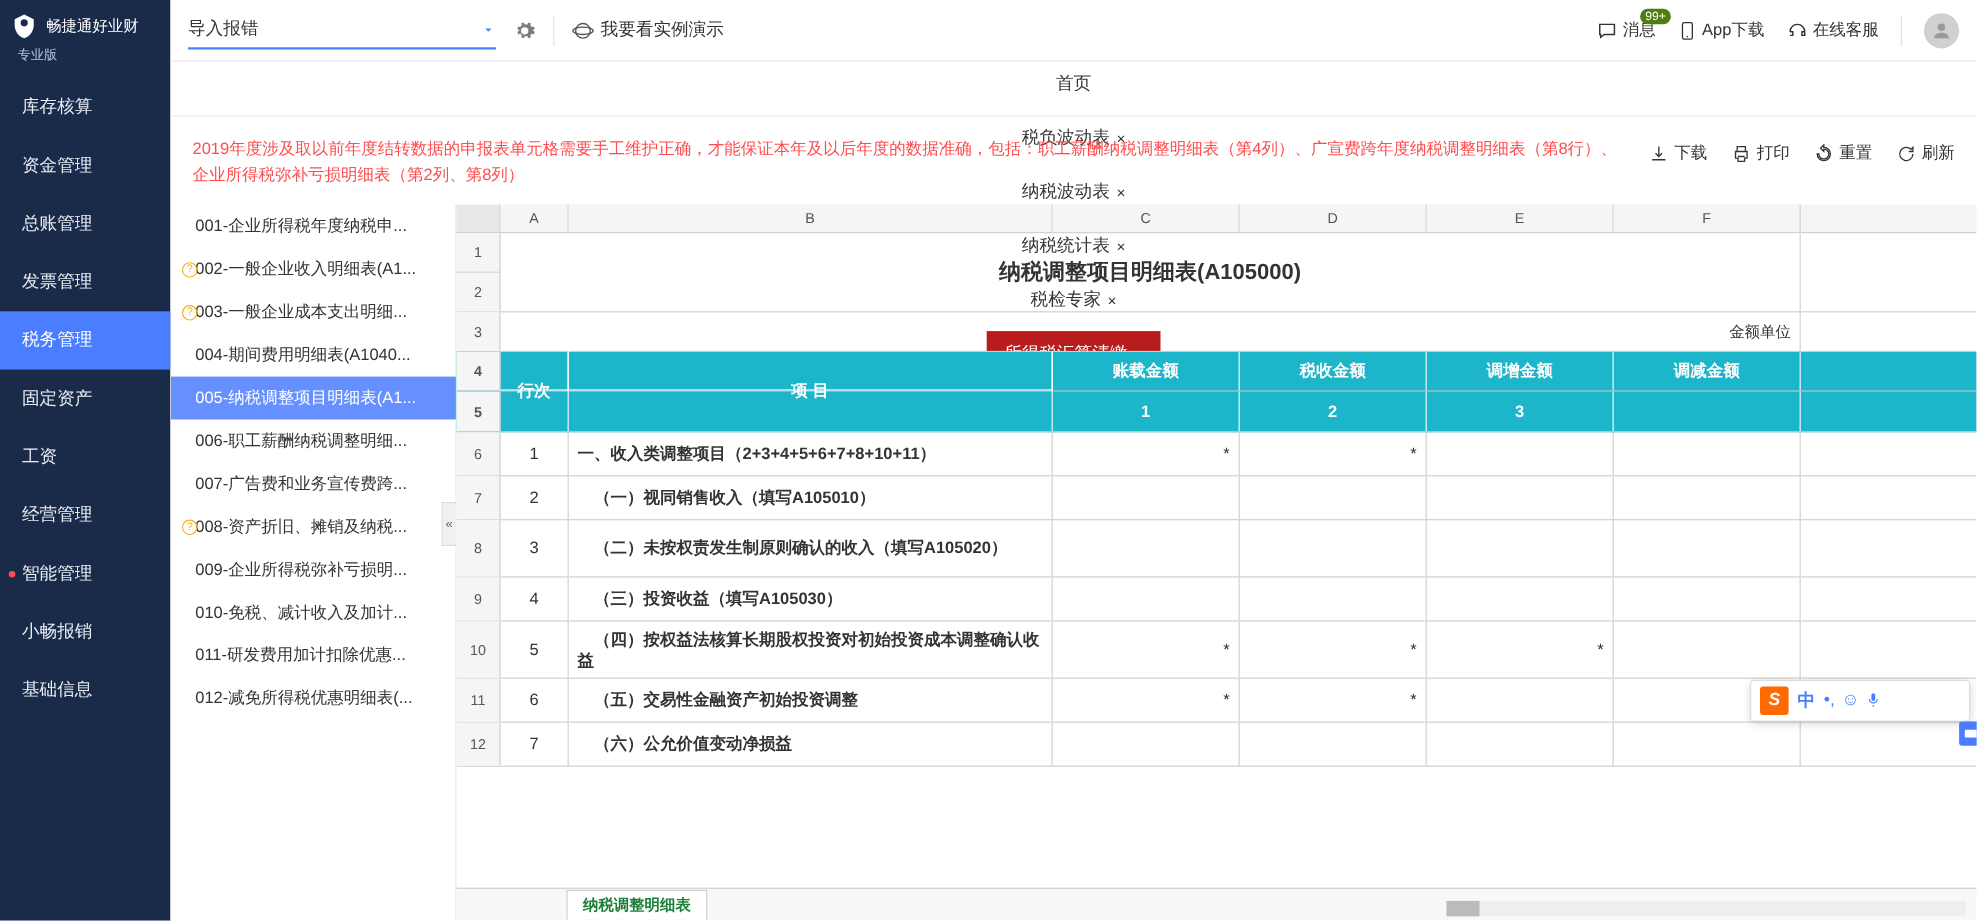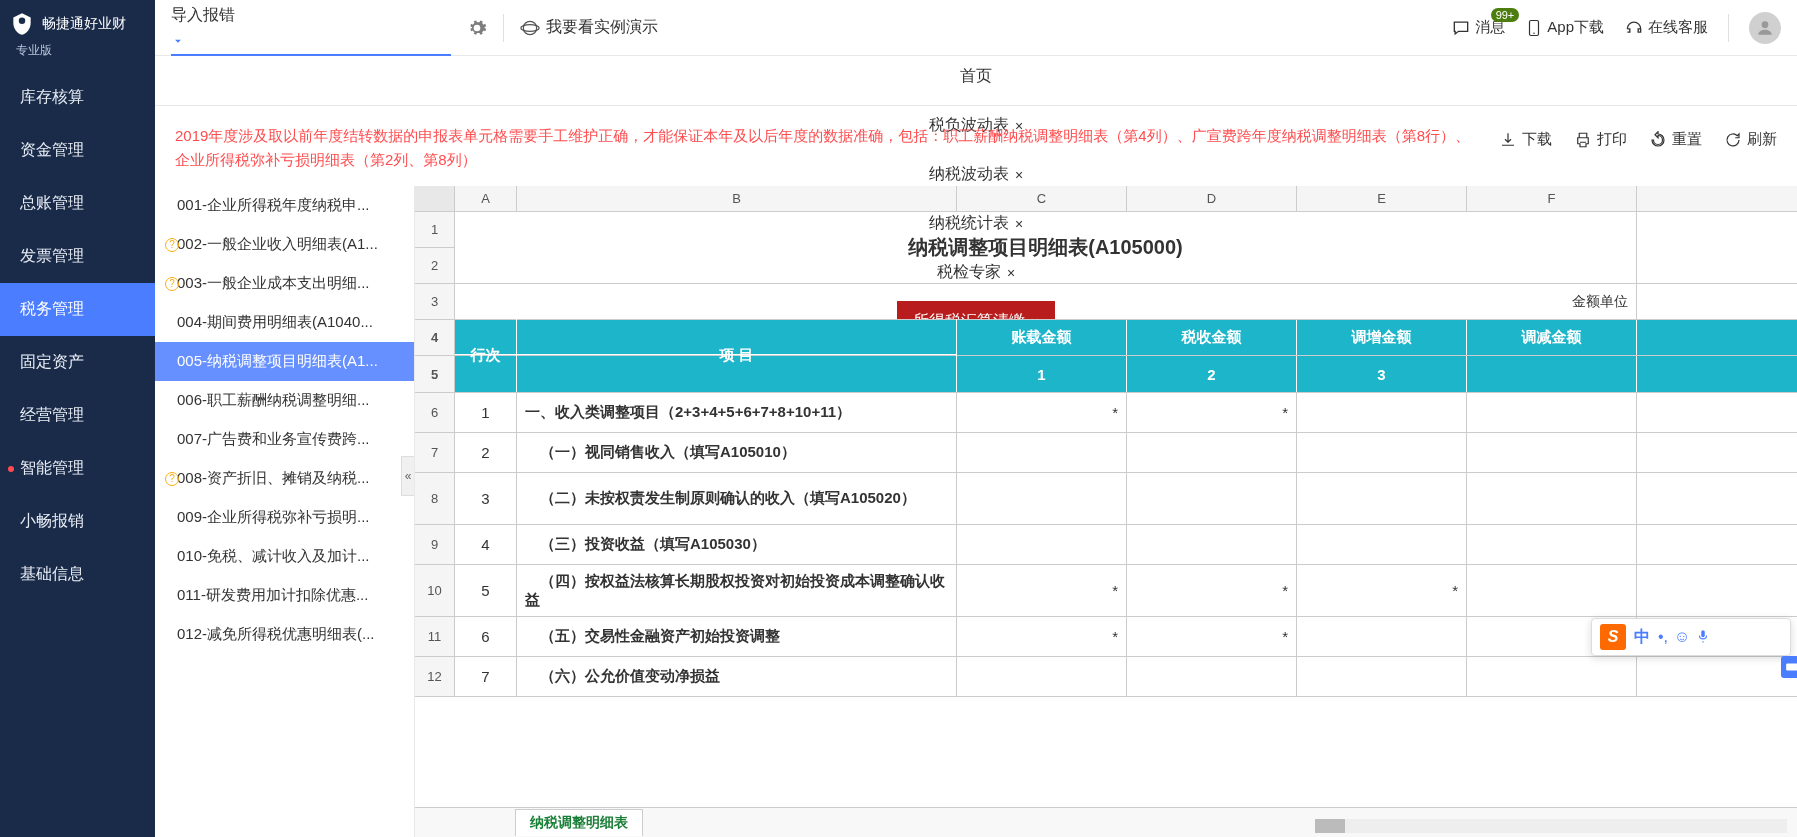--- a/index.html
+++ b/index.html
@@ -15,21 +15,21 @@
 .nav { flex: 1; overflow-y: auto; }
 .nav-item { padding: 16px 20px; font-size: 16px; color: #e8edf5; cursor: pointer; position: relative; }
 .nav-item.active { background: #4a7dff; color: #fff; }
 .nav-item .dot { position: absolute; left: 8px; top: 50%; transform: translateY(-50%); width: 6px; height: 6px; background: #ff4d4f; border-radius: 50%; }
 
 
 .main { flex: 1; display: flex; flex-direction: column; background: #fff; min-width: 0; }
 
 
 .header { display: flex; align-items: center; height: 56px; border-bottom: 1px solid #e8e8e8; padding: 0 16px; gap: 16px; }
-.dropdown { display: flex; gap: 8px; font-size: 16px; color: #333; padding: 6px 0; border-bottom: 2px solid #4a7dff; cursor: pointer; min-width: 280px; justify-content: space-between; flex-direction: column; }
+.dropdown { display: flex; align-items: center; gap: 8px; font-size: 16px; color: #333; padding: 6px 0; border-bottom: 2px solid #4a7dff; cursor: pointer; min-width: 280px; justify-content: space-between; }
 .dropdown .chev { color: #4a7dff; font-size: 14px; }
 .gear { color: #666; cursor: pointer; font-size: 18px; }
 .vdiv { width: 1px; height: 28px; background: #e0e0e0; }
 .demo-link { display: flex; align-items: center; gap: 6px; color: #333; cursor: pointer; font-size: 16px; }
 .header-spacer { flex: 1; }
 .header-right { display: flex; align-items: center; gap: 20px; }
 .hr-item { display: flex; align-items: center; gap: 4px; color: #333; cursor: pointer; font-size: 15px; position: relative; }
 .badge { position: absolute; top: -10px; right: -14px; background: #4d7c0f; color: #fff; font-size: 11px; padding: 1px 5px; border-radius: 8px; }
 .avatar { width: 32px; height: 32px; border-radius: 50%; background: #d0d0d0; display: flex; align-items: center; justify-content: center; color: #888; }
 
@@ -98,20 +98,21 @@
       <span class="logo-text">畅捷通好业财</span>
     </div>
     <div class="edition">专业版</div>
     <div class="nav" id="nav">
         <div class="nav-item"><span>库存核算</span></div>
         <div class="nav-item"><span>资金管理</span></div>
         <div class="nav-item"><span>总账管理</span></div>
         <div class="nav-item"><span>发票管理</span></div>
         <div class="nav-item active"><span>税务管理</span></div>
         <div class="nav-item"><span>固定资产</span></div>
+        <div class="nav-item"><span>工资</span></div>
         <div class="nav-item"><span>经营管理</span></div>
         <div class="nav-item"><span class="dot"></span><span>智能管理</span></div>
         <div class="nav-item"><span>小畅报销</span></div>
         <div class="nav-item"><span>基础信息</span></div>
       </div>
   </div>
 
   <div class="main">
 
     <div class="header">

